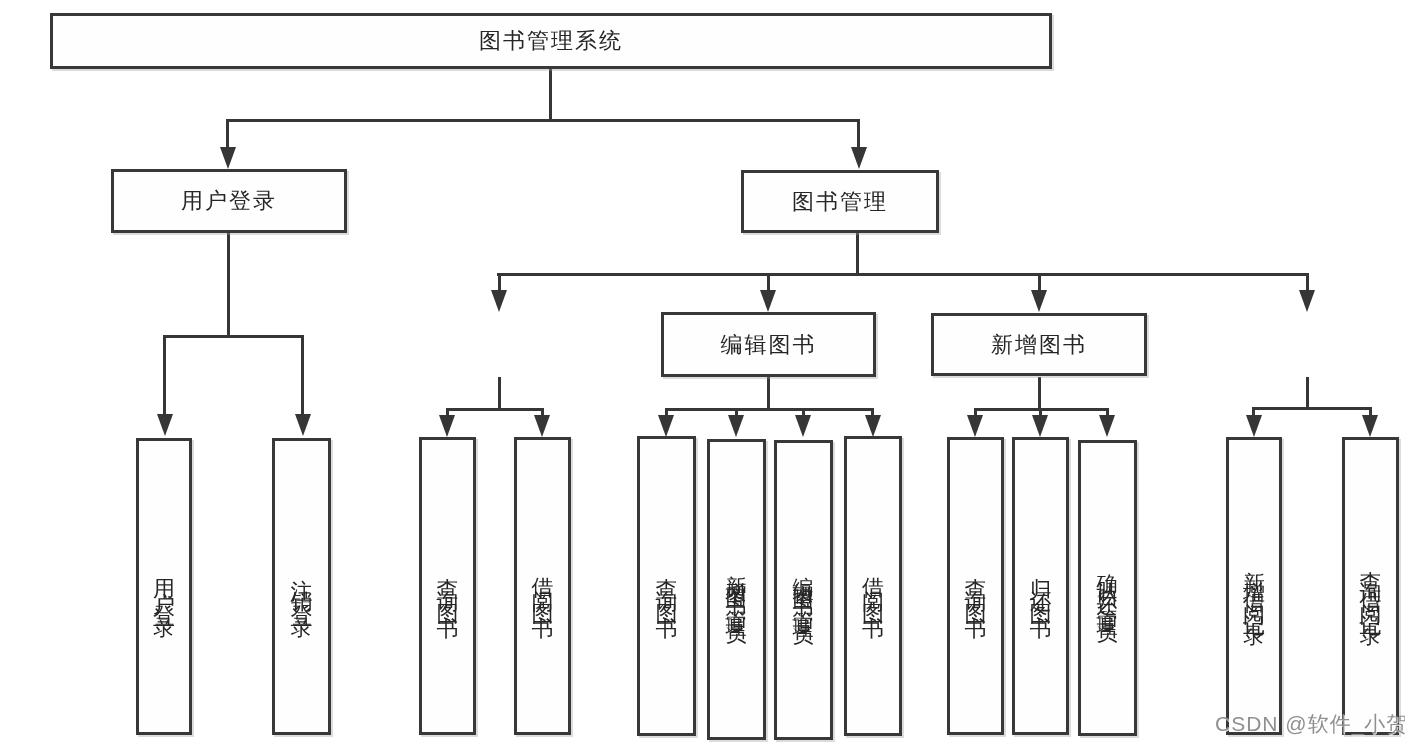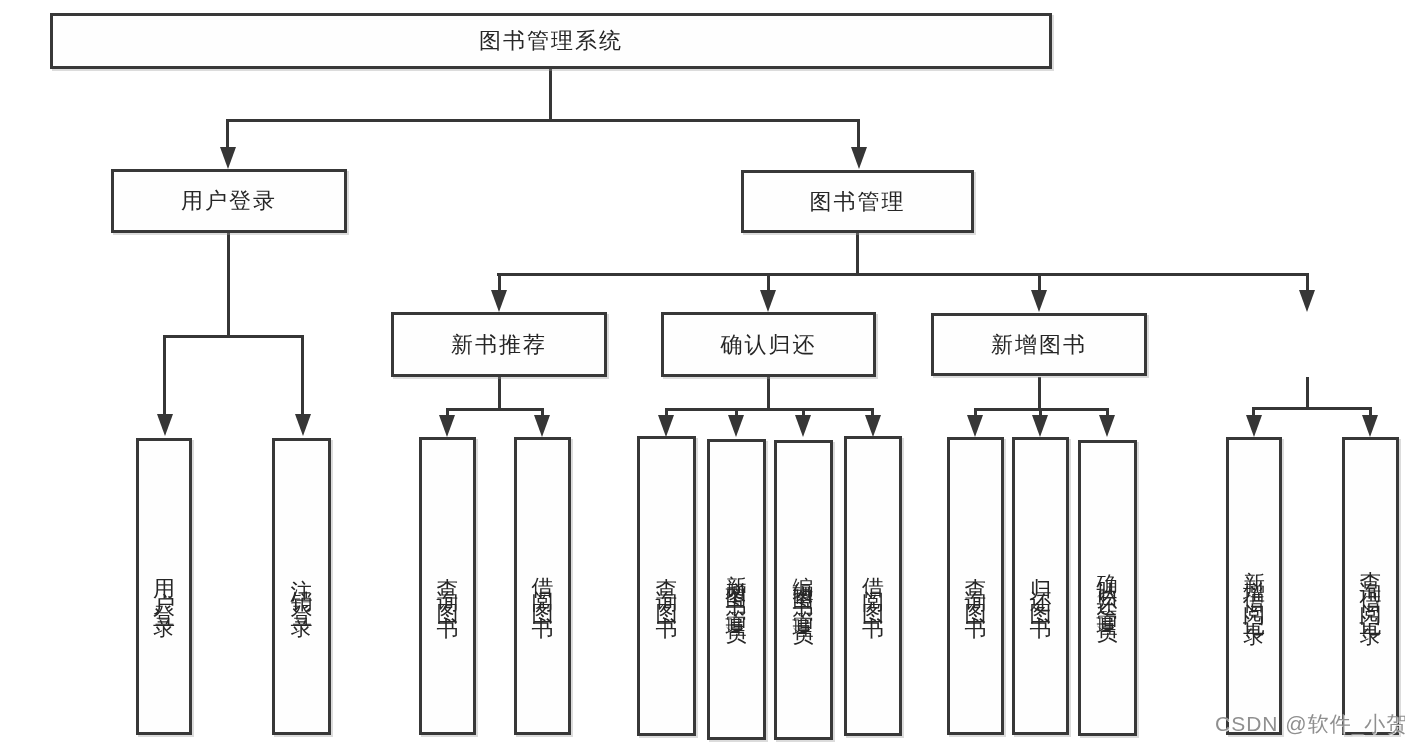--- a/index.html
+++ b/index.html
@@ -110,24 +110,23 @@
   <div class="vl" style="left:1077px;top:408px;height:9px"></div>
   <div class="ar" style="left:1070px;top:415px"></div>
   <div class="vl" style="left:1223px;top:407px;height:10px"></div>
   <div class="ar" style="left:1217px;top:415px"></div>
   <div class="vl" style="left:1340px;top:407px;height:10px"></div>
   <div class="ar" style="left:1333px;top:415px"></div>
 
   <div class="box hbox" style="left:21px;top:13px;width:1002px;height:56px">图书管理系统</div>
 
   <div class="box hbox" style="left:82px;top:169px;width:236px;height:64px">用户登录</div>
-  <div class="box hbox" style="left:712px;top:170px;width:233px;height:63px">图书管理</div>
+  <div class="box hbox" style="left:712px;top:170px;width:198px;height:63px">图书管理</div>
 
-  <div class="box hbox" style="left:362px;top:312px;width:216px;height:65px">新书推荐</div>
-  <div class="box hbox" style="left:632px;top:312px;width:215px;height:65px">确认归还</div>
+  <div class="box hbox" style="left:632px;top:312px;width:215px;height:65px">编辑图书</div>
   <div class="box hbox" style="left:902px;top:313px;width:216px;height:63px">新增图书</div>
 
   <div class="box vbox ls-lg" style="left:107px;top:438px;width:56px;height:297px">用户登录</div>
   <div class="box vbox ls-lg" style="left:243px;top:438px;width:59px;height:297px">注销登录</div>
 
   <div class="box vbox ls-lg" style="left:390px;top:437px;width:57px;height:298px">查询图书</div>
   <div class="box vbox ls-lg" style="left:485px;top:437px;width:57px;height:298px">借阅图书</div>
 
   <div class="box vbox ls-lg" style="left:608px;top:436px;width:59px;height:300px">查询图书</div>
   <div class="box vbox ls-sm" style="left:678px;top:439px;width:59px;height:301px">新增图书（管理员）</div>

